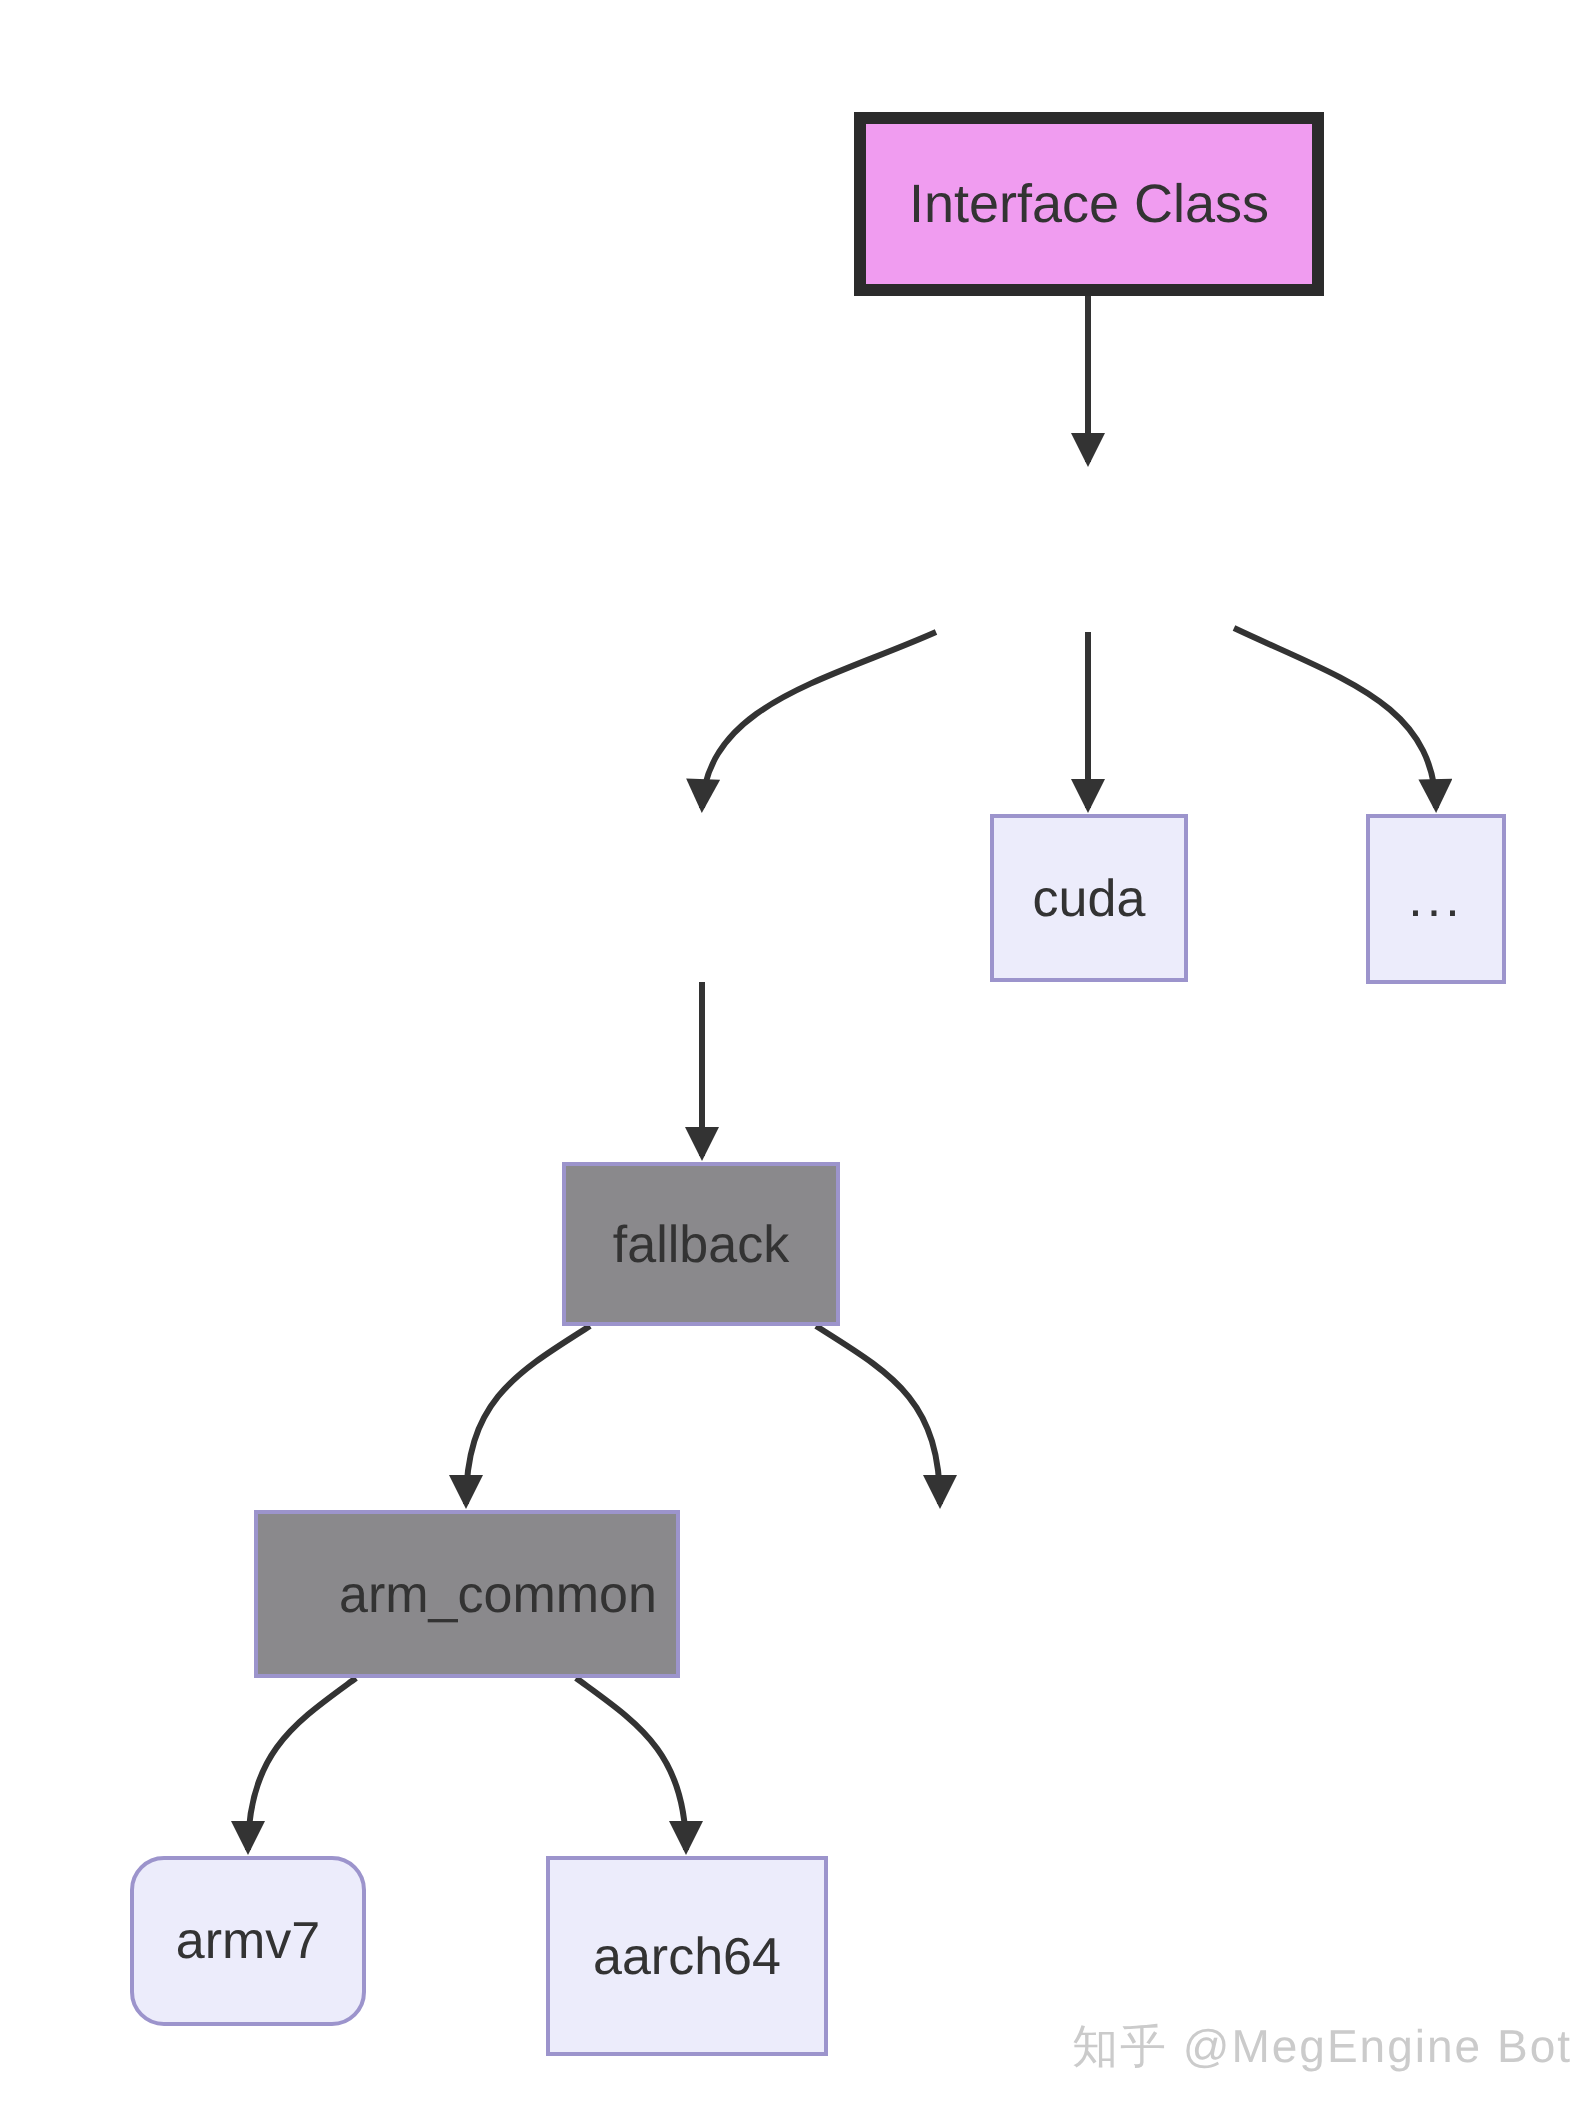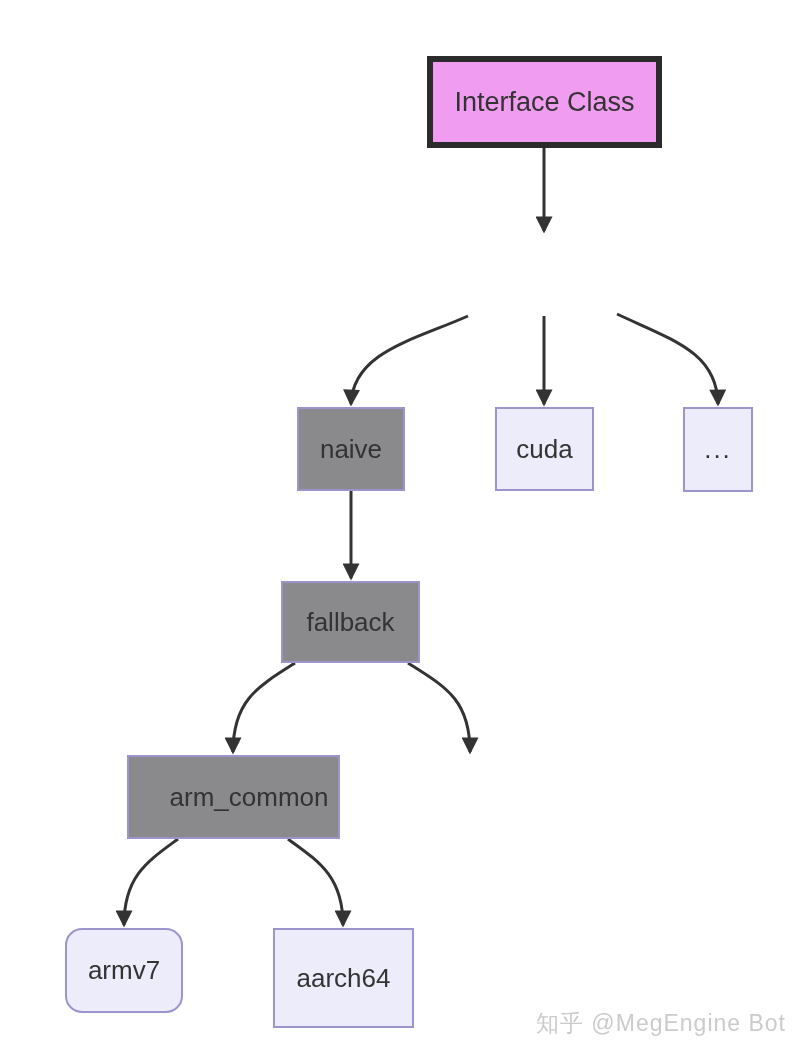--- a/index.html
+++ b/index.html
@@ -95,23 +95,20 @@
     <path class="edge" marker-end="url(#arrowhead)" d="M 408 663 C 446 687, 470 700, 470 752"></path>
     <path class="edge" marker-end="url(#arrowhead)" d="M 178 839 C 148 861, 124 876, 124 925"></path>
     <path class="edge" marker-end="url(#arrowhead)" d="M 288 839 C 318 861, 343 876, 343 925"></path>
   </svg>
 
   <div class="node pink node-interface">
     <span>Interface Class</span>
   </div>
 
 
-  <div class="node gray node-naive">
-    <span>naive</span>
-  </div>
 
   <div class="node light node-cuda">
     <span>cuda</span>
   </div>
 
   <div class="node light node-ellipsis">
     <span>...</span>
   </div>
 
   <div class="node gray node-fallback">

